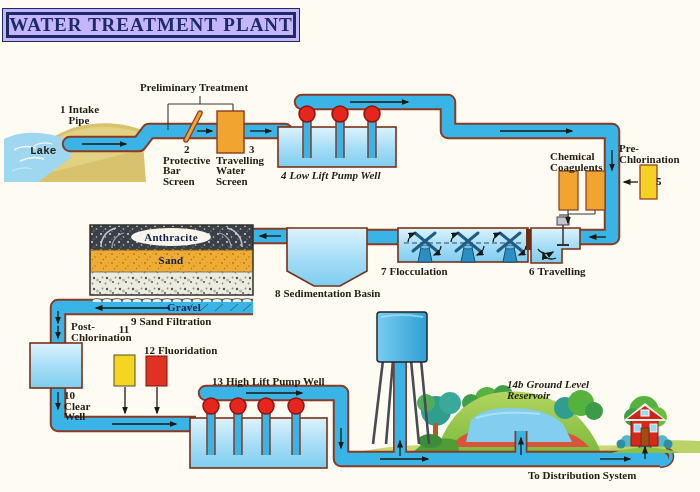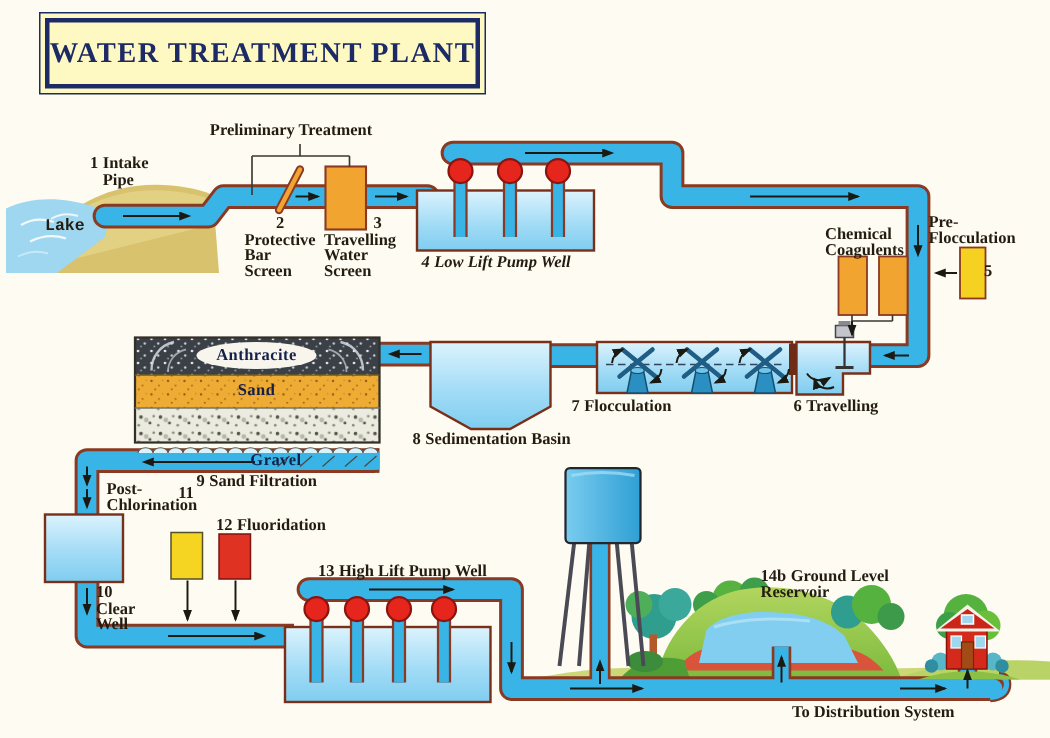--- a/index.html
+++ b/index.html
@@ -6,22 +6,22 @@
   .stage{position:relative;width:700px;height:492px;background:#fdfbf2;overflow:hidden;
          font-family:"Liberation Serif",serif;}
   .stage svg{position:absolute;left:0;top:0;}
   .lbl{position:absolute;z-index:5;font:bold 11px/10.6px "Liberation Serif",serif;
        color:#241c10;white-space:nowrap;}
   .lbl .pl{white-space:pre-line;}
   .lbl b{margin-right:3px;}
   .stack b{display:block;margin-right:0;}
   .ctr{text-align:center;}
   .filtLbl{color:#14204a;letter-spacing:.3px;}
-  .titleBox{position:absolute;left:26px;top:8px;width:298px;height:55px;z-index:5;
-            border:1px solid #1c2a66;background:#fef9c3;box-sizing:border-box;padding:3px;}
+  .titleBox{position:absolute;left:2px;top:8px;width:298px;height:34px;z-index:5;
+            border:1px solid #1c2a66;background:#c4b5fd;box-sizing:border-box;padding:3px;}
   .titleInner{width:100%;height:100%;border:3px solid #1c2a66;box-sizing:border-box;
               display:flex;flex-direction:column;align-items:center;justify-content:center;}
   .t1{font:bold 19px/20px "Liberation Serif",serif;color:#1c2a66;letter-spacing:1px;}
   .t2{font:bold 14px/15px "Liberation Serif",serif;color:#1c2a66;letter-spacing:1px;}
   .po{fill:none;stroke:#8a3a22;stroke-linejoin:round;}
   .pi{fill:none;stroke:#38b4e7;stroke-linejoin:round;}
   .ar{stroke:#1a1a12;stroke-width:1.3;fill:none;marker-end:url(#ah);}
   .thin{stroke:#3a3a32;stroke-width:1.1;fill:none;}
 </style>
 </head>
@@ -323,21 +323,21 @@
   <span class="pl">Travelling
 Water
 Screen</span>
 </div>
 
 <div class="lbl" style="left:281px;top:170px;font-style:italic;">
   <b>4</b><span class="pl">Low Lift Pump Well</span>
 </div>
 
 <div class="lbl pl" style="left:619px;top:143px;white-space:pre-line;">Pre-
-Flocculation</div>
+Chlorination</div>
 <div class="lbl" style="left:656px;top:176px;">5</div>
 
 <div class="lbl pl" style="left:550px;top:151px;white-space:pre-line;">Chemical
 Coagulents</div>
 
 <div class="lbl" style="left:381px;top:266px;">
   <b>7</b><span>Flocculation</span>
 </div>
 
 <div class="lbl" style="left:529px;top:266px;">
@@ -369,20 +369,20 @@
   <b>10</b>
   <span class="pl">Clear
 Well</span>
 </div>
 
 <div class="lbl" style="left:212px;top:376px;">
   <b>13</b><span>High Lift Pump Well</span>
 </div>
 
 
-<div class="lbl" style="left:507px;top:379px;">
+<div class="lbl" style="left:507px;top:379px;font-style:italic;">
   <b>14b</b><span class="pl">Ground Level
 Reservoir</span>
 </div>
 
 <div class="lbl" style="left:528px;top:470px;">To Distribution System</div>
 
 </div>
 
 </body></html>

